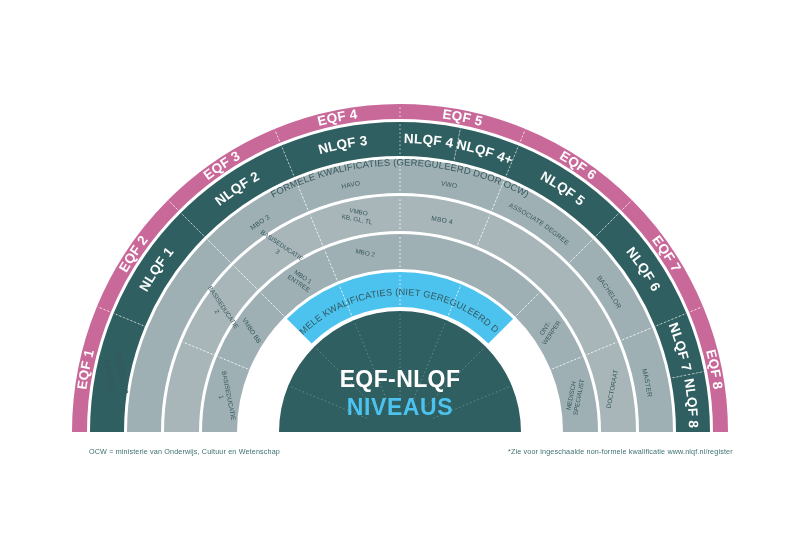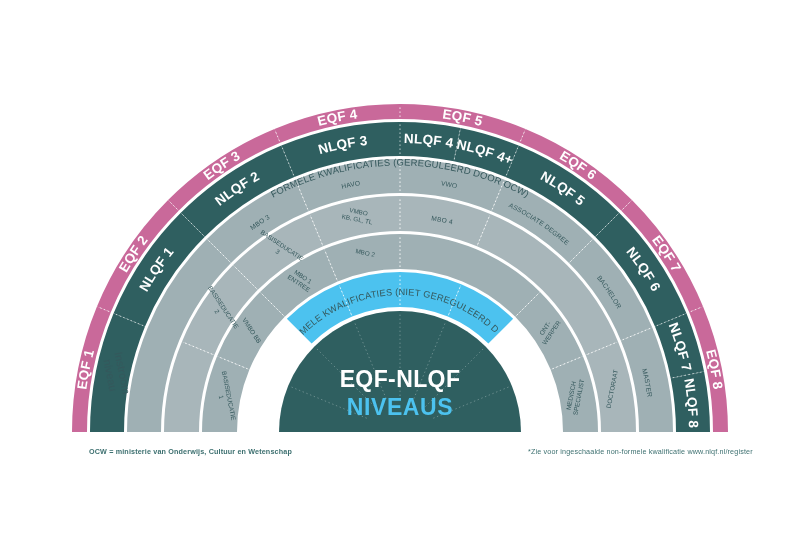--- a/index.html
+++ b/index.html
@@ -12,22 +12,22 @@
     position:relative;
   }
   #fan{position:absolute;left:0;top:0;width:800px;height:556px;}
   .footnote{
     position:absolute;
     font-size:7.2px;
     color:#3d7070;
     letter-spacing:.15px;
     white-space:nowrap;
   }
-  #foot-left{left:89px;top:447px;font-weight:bold;}
-  #foot-right{left:528px;top:447px;}
+  #foot-left{left:89px;top:447px;}
+  #foot-right{left:508px;top:447px;}
   .arclabel{
     fill:#ffffff;
     font-family:"Liberation Sans","DejaVu Sans",sans-serif;
     font-weight:bold;
   }
   .dark{fill:#35585c;font-weight:normal;}
   .ctr1{fill:#ffffff;font-size:23px;font-weight:bold;letter-spacing:.4px;}
   .ctr2{fill:#4cc2ef;font-size:23px;font-weight:bold;letter-spacing:.6px;}
 </style>
 </head>

